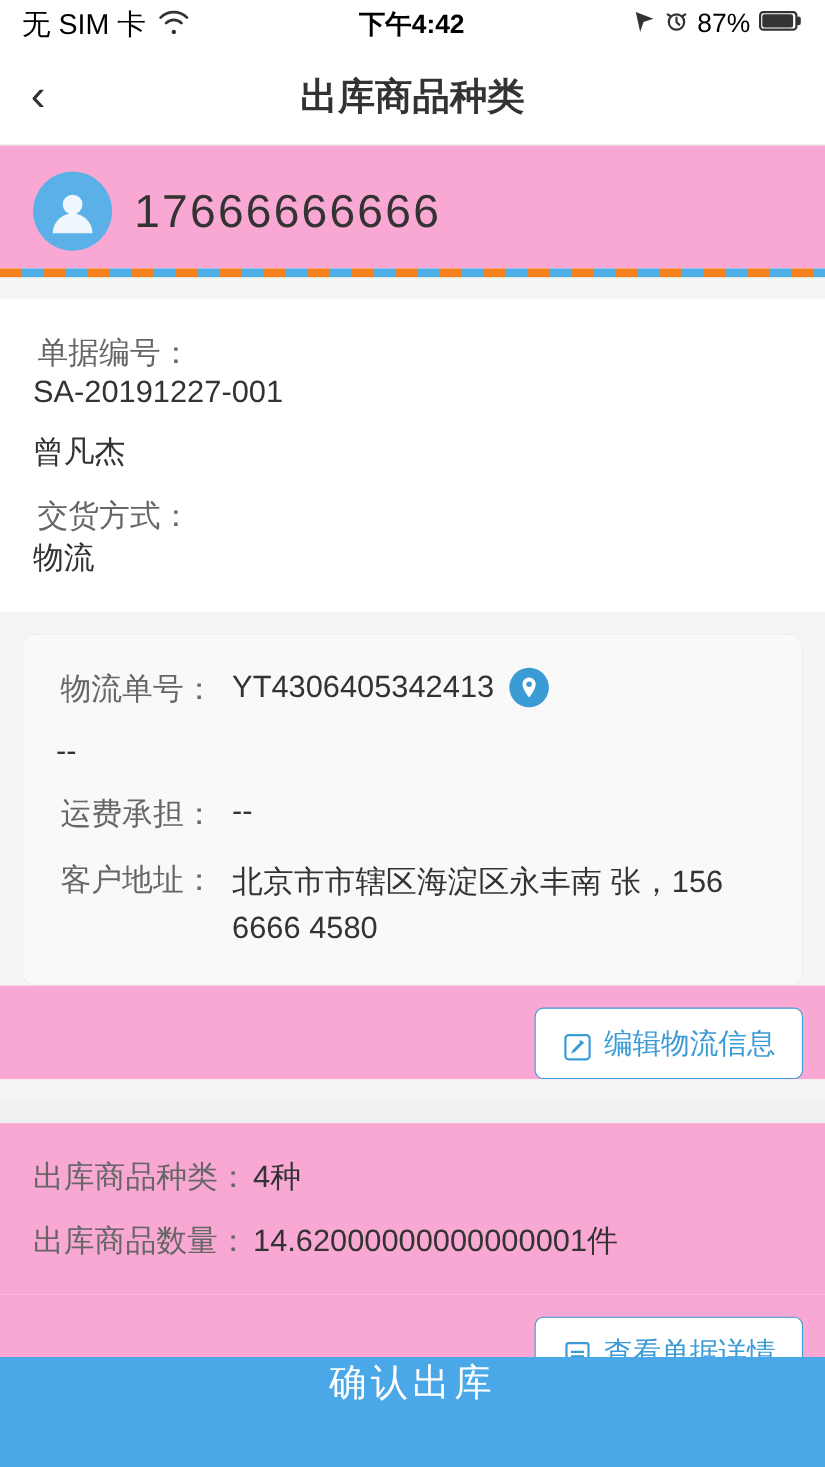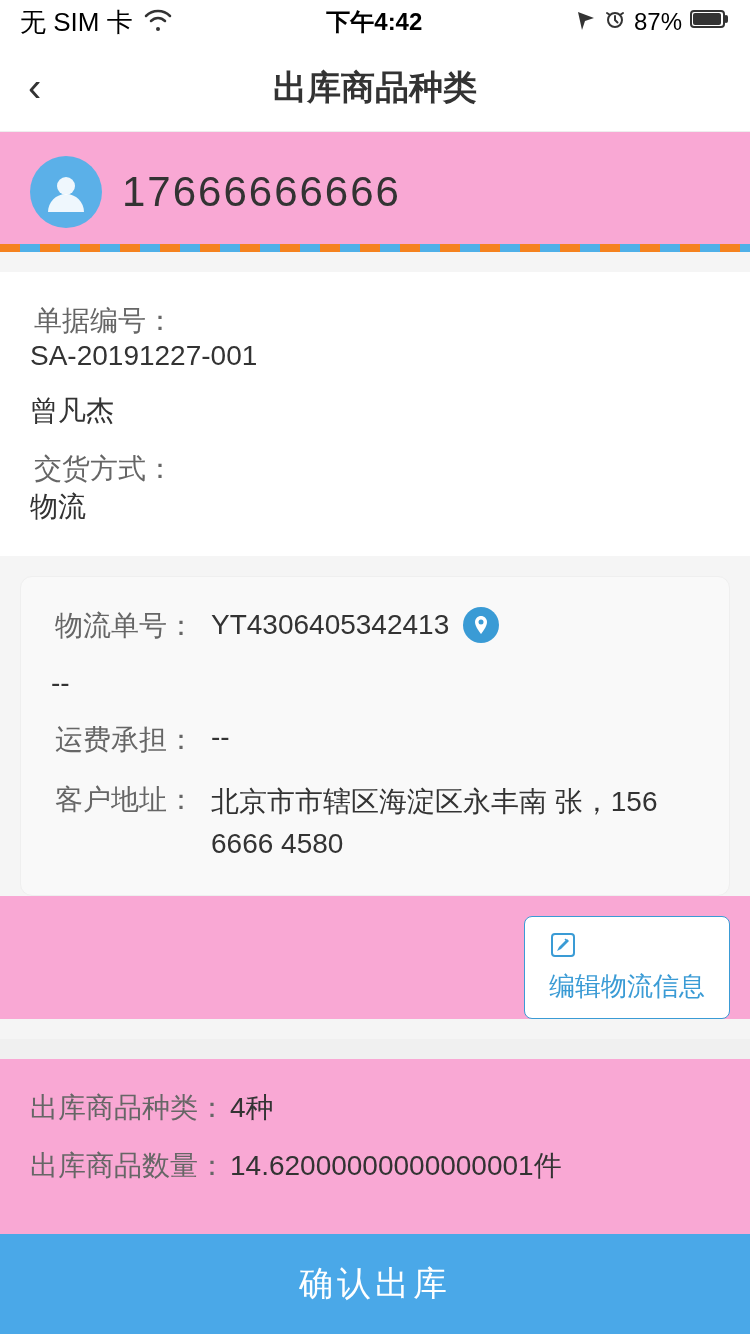--- a/index.html
+++ b/index.html
@@ -173,24 +173,23 @@
       background: #fff;
     }
     .btn-outline {
       border: 1px solid #3a9bd5;
       color: #3a9bd5;
       background: #fff;
       border-radius: 8px;
       padding: 14px 24px;
       font-size: 26px;
       display: flex;
-      align-items: flex-start;
+      align-items: flex-end;
       gap: 10px;
       cursor: pointer;
-      flex-direction: column;
     }
 
     
     .grey-divider {
       height: 20px;
       background: #f0f0f0;
       margin: 20px 0 0;
     }
 
     
@@ -233,21 +232,21 @@
 
     
     .bottom-bar {
       position: fixed;
       bottom: 0;
       left: 0;
       width: 750px;
       background: #4aa8e8;
       height: 100px;
       display: flex;
-      align-items: center;
+      align-items: flex-start;
       justify-content: center;
     }
     .confirm-btn {
       color: #fff;
       font-size: 34px;
       font-weight: 500;
       background: none;
       border: none;
       cursor: pointer;
       letter-spacing: 4px;

